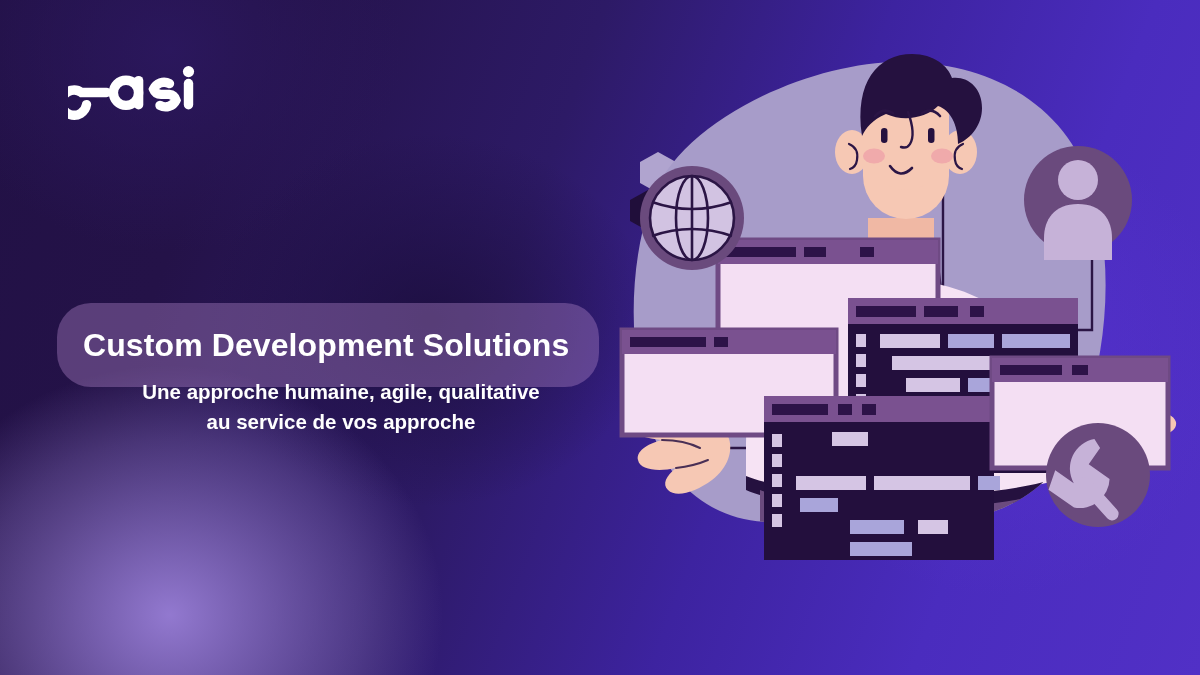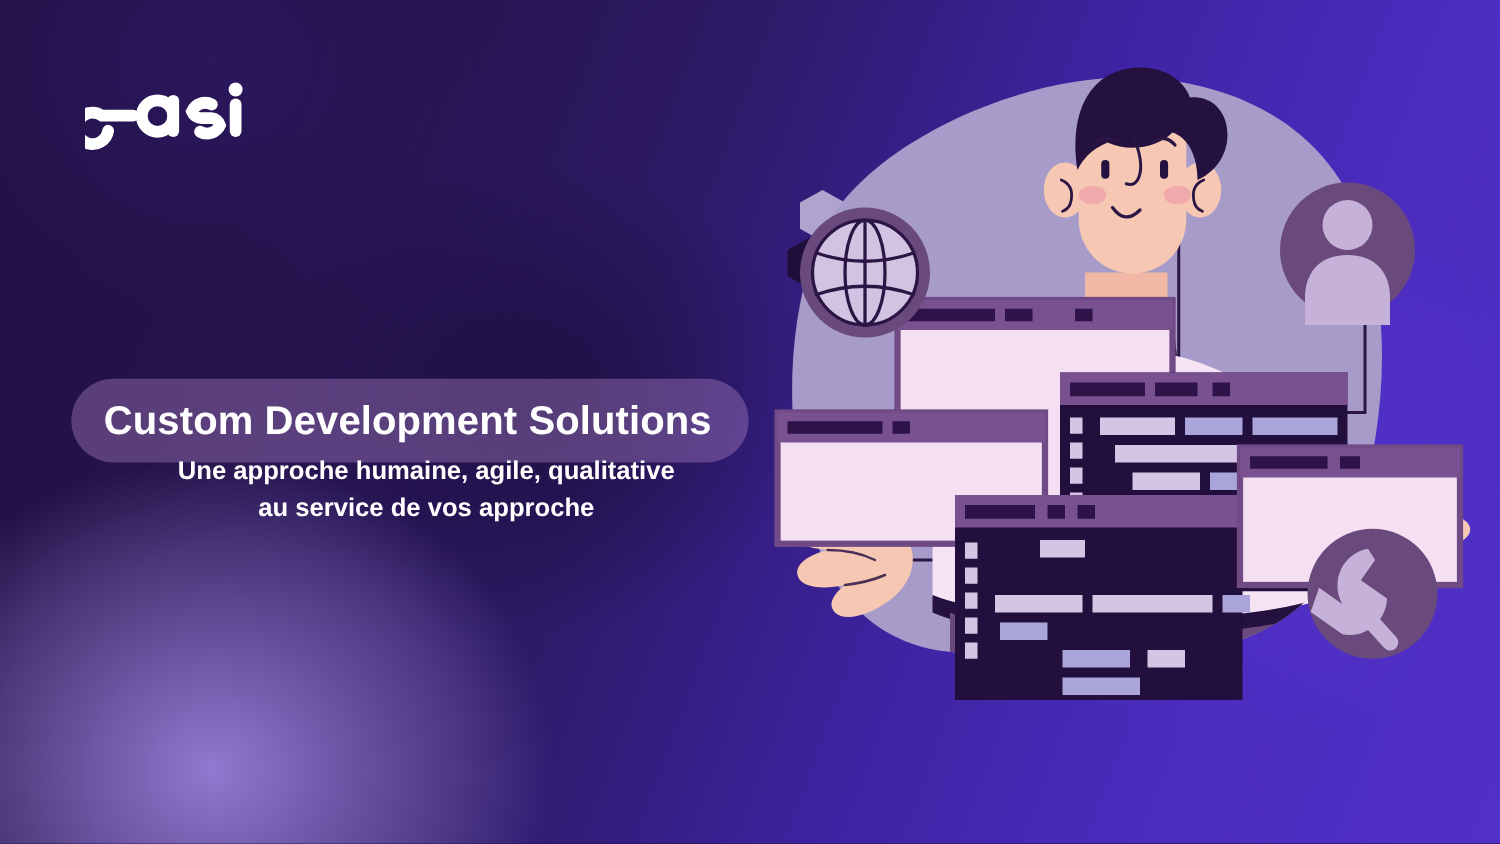--- a/index.html
+++ b/index.html
@@ -73,38 +73,38 @@
     top: 62px;
     width: 130px;
     height: 62px;
   }
 
   
   .title-pill {
     position: absolute;
     left: 57px;
     top: 303px;
-    height: 67px;
+    height: 84px;
     padding: 0 30px 0 26px;
     display: flex;
     align-items: center;
     border-radius: 34px;
     background: rgba(173,129,197,0.40);
   }
   .title-pill .title-text {
     color: #ffffff;
     font-size: 32px;
     font-weight: 700;
     letter-spacing: 0.1px;
     white-space: nowrap;
   }
   .subtitle {
     position: absolute;
     left: 57px;
-    top: 362px;
+    top: 377px;
     width: 568px;
     text-align: center;
     color: #ffffff;
     font-size: 20.5px;
     font-weight: 700;
     line-height: 30px;
   }
   .subtitle .l2 { display: block; }
 
   

